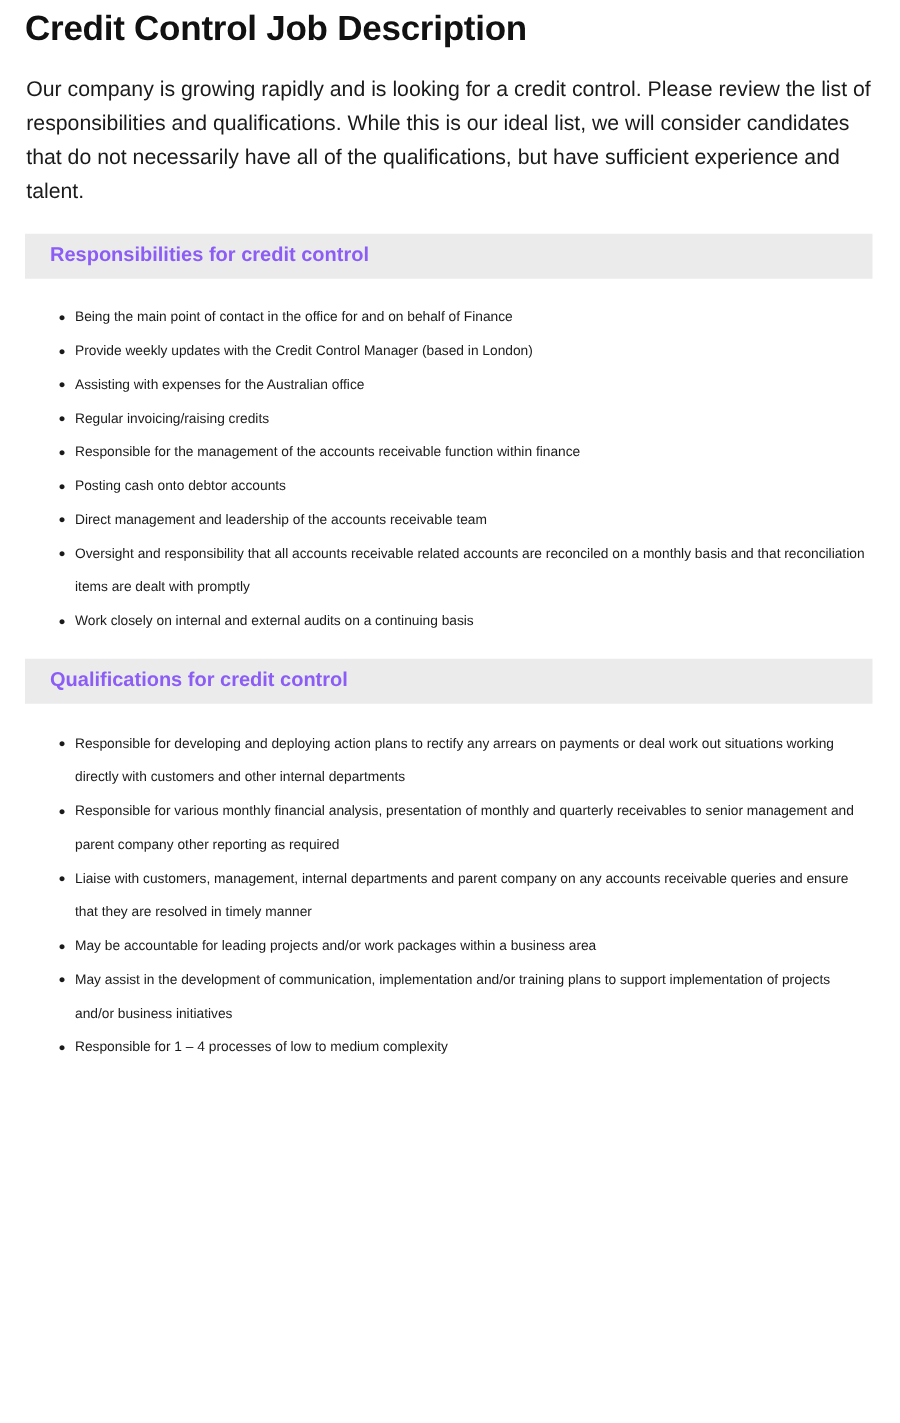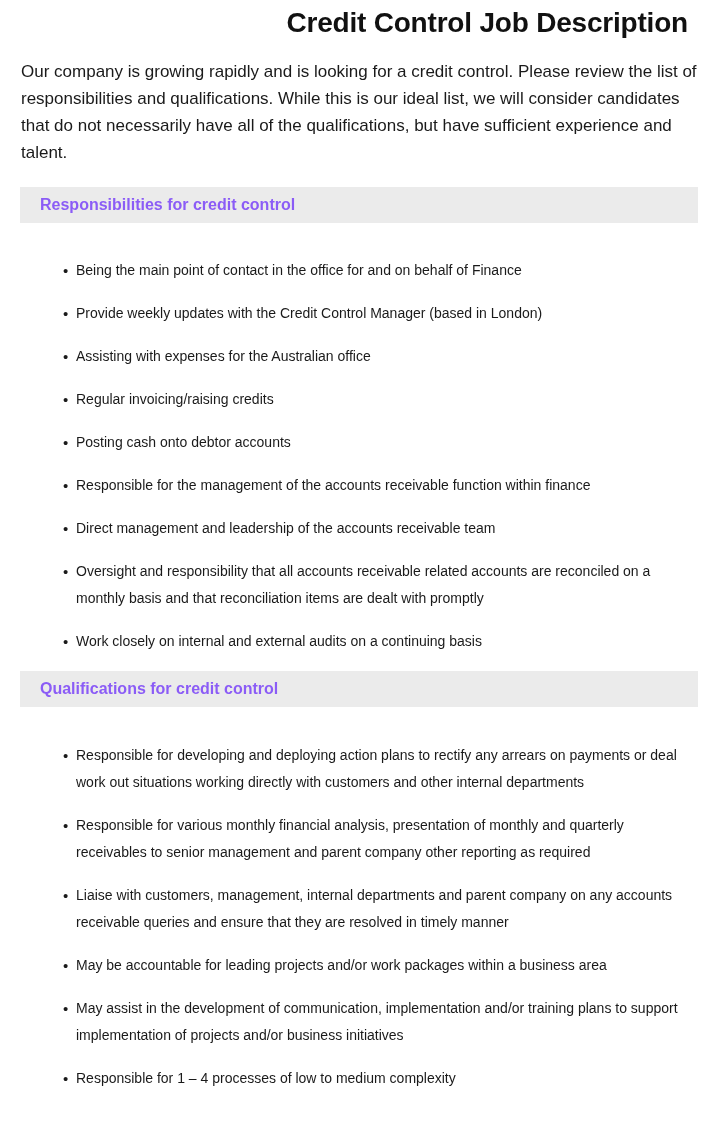--- a/index.html
+++ b/index.html
@@ -16,25 +16,25 @@
   }
 
   .page {
     width: 720px;
     box-sizing: border-box;
     padding: 0;
   }
 
   .doc-title {
     margin: 0;
-    padding: 5px 32px 0 20px;
+    padding: 5px 20px 0 20px;
     font-size: 28px;
     line-height: 36px;
     font-weight: bold;
-    text-align: right;
+    text-align: left;
     letter-spacing: -0.2px;
     color: #111111;
   }
 
   .intro {
     margin: 0;
     padding: 17px 22px 0 21px;
     font-size: 17px;
     line-height: 27px;
     color: #1a1a1a;
@@ -64,25 +64,25 @@
   }
 
   ul.bullets {
     list-style: none;
     margin: 0;
     padding: 18px 22px 0 47px;
   }
 
   ul.bullets li {
     position: relative;
-    font-size: 14px;
+    font-size: 11px;
     line-height: 27px;
     color: #1a1a1a;
     padding-left: 13px;
-    margin: 16px;
+    margin: 0;
   }
 
   ul.bullets li::before {
     content: "\2022";
     position: absolute;
     left: 0;
     top: 0;
     font-size: 15px;
     line-height: 27px;
     color: #1a1a1a;
@@ -106,22 +106,22 @@
 
   <div class="section resp-section">
     <div class="section-header">
       <span class="section-header-label">Responsibilities for credit control</span>
     </div>
     <ul class="bullets">
       <li>Being the main point of contact in the office for and on behalf of Finance</li>
       <li>Provide weekly updates with the Credit Control Manager (based in London)</li>
       <li>Assisting with expenses for the Australian office</li>
       <li>Regular invoicing/raising credits</li>
+      <li>Responsible for the management of the accounts receivable function within finance</li>
       <li>Posting cash onto debtor accounts</li>
-      <li>Responsible for the management of the accounts receivable function within finance</li>
       <li>Direct management and leadership of the accounts receivable team</li>
       <li>Oversight and responsibility that all accounts receivable related accounts are reconciled on a monthly basis and that reconciliation items are dealt with promptly</li>
       <li>Work closely on internal and external audits on a continuing basis</li>
     </ul>
   </div>
 
   <div class="section qual-section">
     <div class="section-header">
       <span class="section-header-label">Qualifications for credit control</span>
     </div>

